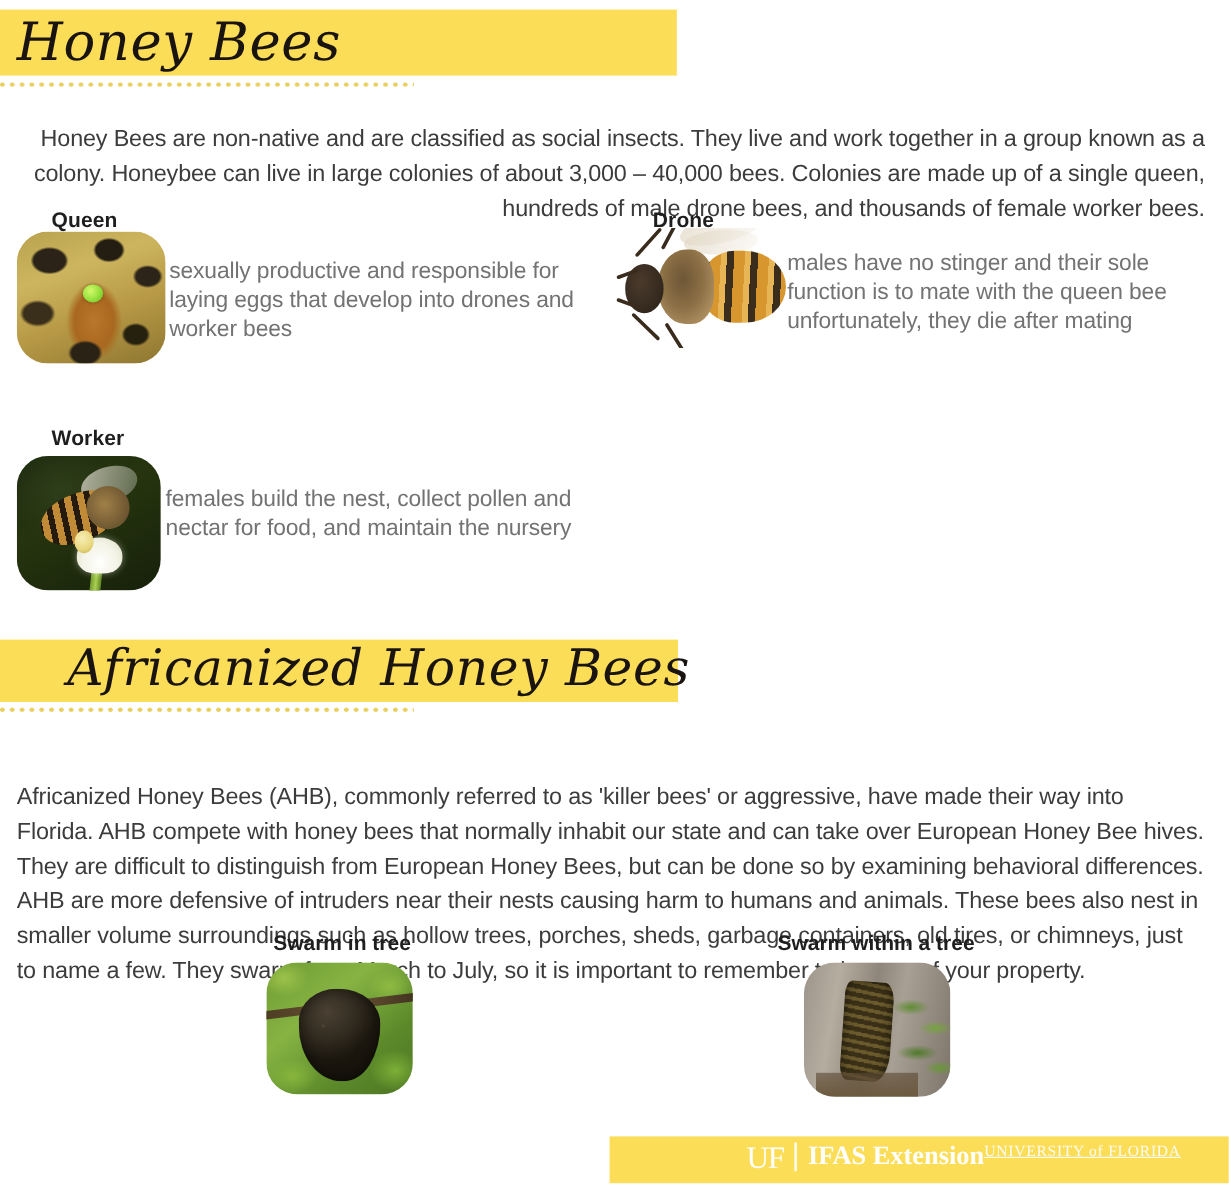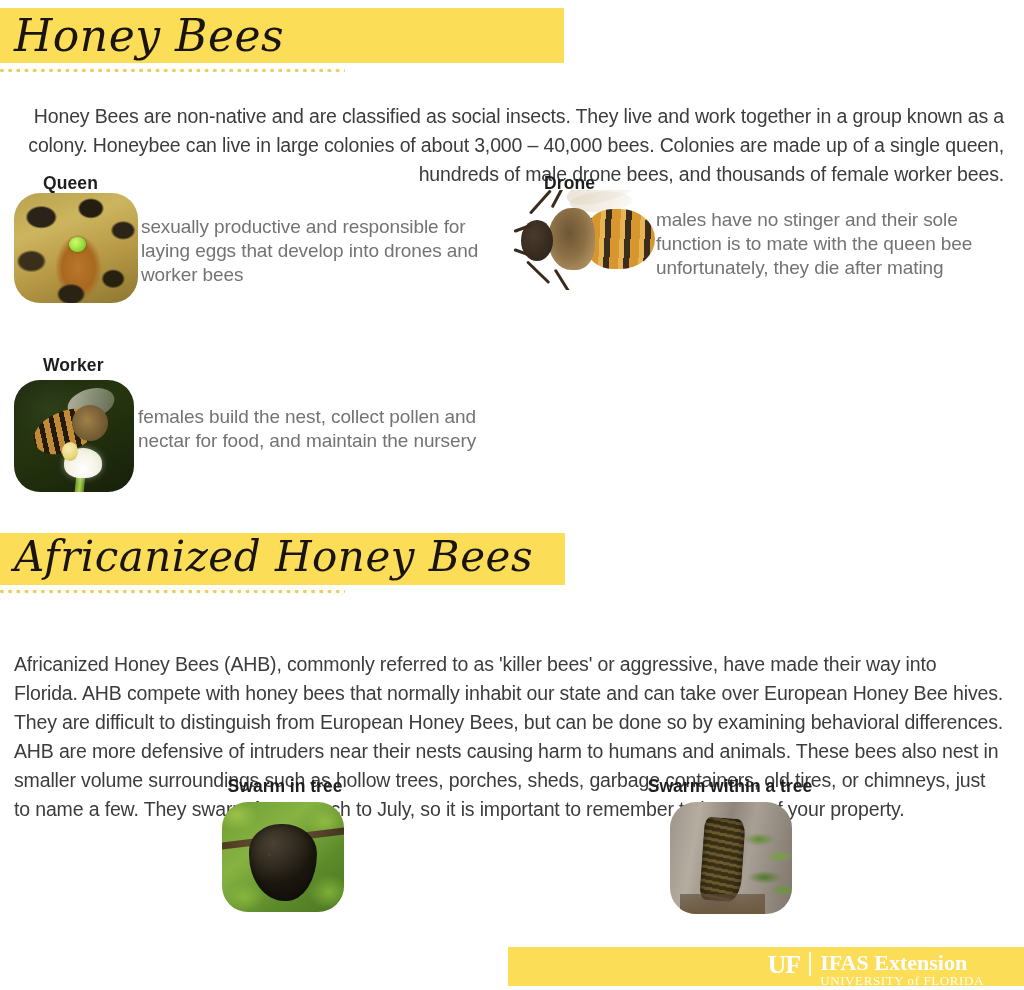--- a/index.html
+++ b/index.html
@@ -36,20 +36,21 @@
   #title-honey {
     top: 10px;
     font-size: 44px;
     line-height: 52px;
   }
   #banner-ahb { top: 533px; width: 565px; height: 52px; }
   #title-ahb {
     top: 531px;
     font-size: 42px;
     line-height: 52px;
+    margin-left: 42px;
   }
 
   
   .dotted-rule {
     position: absolute;
     left: 0;
     height: 5px;
     background-image: radial-gradient(circle at 2px 2.5px, #e8cf5e 1.7px, rgba(232,207,94,0) 2.1px);
     background-size: 8.2px 5px;
     background-repeat: repeat-x;
@@ -295,34 +296,34 @@
   #uf-logo {
     position: absolute;
     right: 40px;
     top: 5px;
     display: flex;
     align-items: flex-start;
     color: #ffffff;
   }
   #uf-mark {
     font-family: "Liberation Serif", serif;
-    font-weight: 700;
+    font-weight: 400;
     font-size: 26px;
     line-height: 26px;
     letter-spacing: -1px;
     padding-right: 9px;
   }
   #uf-divider {
     width: 2px;
     height: 24px;
     background: #ffffff;
     margin-right: 9px;
     opacity: 0.95;
   }
-  #uf-words { display: flex; flex-direction: column; }
+  #uf-words { display: flex; }
   #uf-ifas {
     font-family: "Liberation Serif", serif;
     font-weight: 700;
     font-size: 22px;
     line-height: 22px;
     letter-spacing: 0px;
   }
   #uf-university {
     font-family: "Liberation Serif", serif;
     font-size: 13px;

